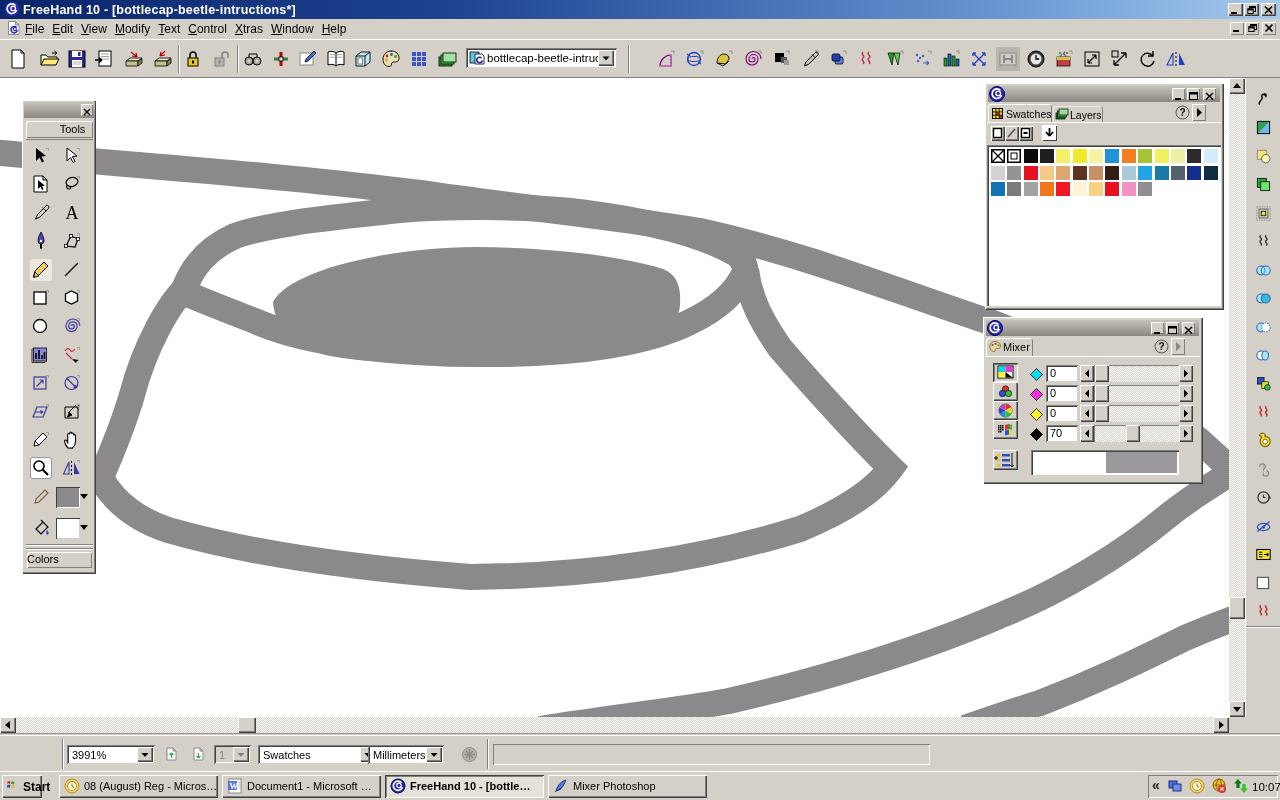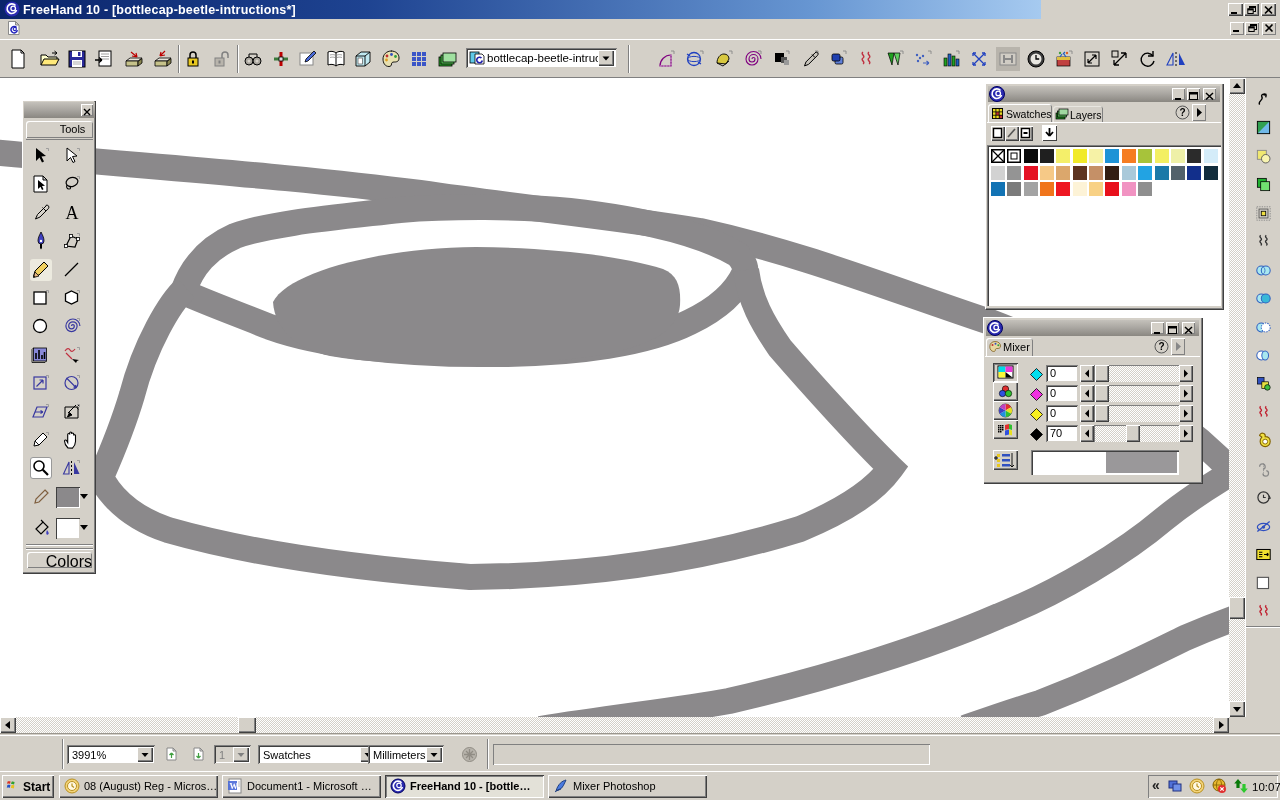--- a/index.html
+++ b/index.html
@@ -10,21 +10,21 @@
 .s2 { box-shadow: inset 1px 1px 0 #808080, inset -1px -1px 0 #ffffff; }
 .field { box-shadow: inset 1px 1px 0 #808080, inset -1px -1px 0 #d4d0c8, inset 2px 2px 0 #404040, inset -2px -2px 0 #fff; background:#fff; }
 .press { box-shadow: inset 1px 1px 0 #404040, inset -1px -1px 0 #ffffff, inset 2px 2px 0 #808080; }
 .btn { background:#d4d0c8; }
 .dither { background-image: repeating-conic-gradient(#ffffff 0% 25%, #d4d0c8 0% 50%); background-size:2px 2px; }
 .tt { font-size:11px; color:#000; }
 .ptitle { background:linear-gradient(180deg,#c4c1bb 0%,#a8a5a0 50%,#8a8781 100%); }
 </style></head>
 <body>
 
-<div class="abs" style="left:0;top:0;width:1041px;height:19px;background:linear-gradient(90deg,#0a246a 0%,#1e4391 35%,#6796d2 78%,#a6caf0 100%);">
+<div class="abs" style="left:0;top:0;width:1280px;height:19px;background:linear-gradient(90deg,#0a246a 0%,#1e4391 35%,#6796d2 78%,#a6caf0 100%);">
   <div class="abs" style="left:4px;top:1px;width:16px;height:16px;">
     <svg width="16" height="16" viewBox="0 0 16 16">
         <circle cx="8" cy="8" r="7.5" fill="#2a2ab0"></circle>
         <path d="M11.5 4.5 A4.8 4.8 0 1 0 12.5 9" fill="none" stroke="#fff" stroke-width="1.7"></path>
         <circle cx="9.2" cy="7.4" r="2.3" fill="none" stroke="#fff" stroke-width="1.3"></circle>
       </svg>
   </div>
   <div class="abs" style="left:23px;top:2.5px;font-size:12.5px;font-weight:bold;color:#fff;letter-spacing:0.2px;">FreeHand 10 - [bottlecap-beetle-intructions*]</div>
   <div class="abs btn r2" style="left:1228px;top:3px;width:15px;height:13px;"><svg width="15" height="13">
         <rect x="3" y="8" width="6" height="2" fill="#000"></rect>
@@ -41,20 +41,31 @@
 </div>
 
 <div class="abs tt" style="left:0;top:19px;width:1280px;height:19px;background:#d4d0c8;">
   <div class="abs" style="left:6px;top:1px;width:16px;height:16px;">
     <svg width="16" height="16" viewBox="0 0 16 16">
         <path d="M2.5 1.5 h7 l3.5 3.5 v9.5 h-10.5 z" fill="#fff" stroke="#808080" stroke-width="0.9"></path>
         <path d="M9.5 1.5 l3.5 3.5 h-3.5 z" fill="#d4d0c8" stroke="#808080" stroke-width="0.9"></path>
         <path d="M10.5 7.5 A3.2 3.2 0 1 0 11.3 10.2" fill="none" stroke="#2222bb" stroke-width="1.5"></path>
         <circle cx="8.8" cy="9" r="1.6" fill="none" stroke="#2222bb" stroke-width="1.1"></circle>
       </svg>
+  </div>
+  <div class="abs" style="left:21px;top:3px;font-size:12px;display:flex;">
+    <span style="padding:0 4px;"><u>F</u>ile</span>
+      <span style="padding:0 4px;"><u>E</u>dit</span>
+      <span style="padding:0 4px;"><u>V</u>iew</span>
+      <span style="padding:0 4px;"><u>M</u>odify</span>
+      <span style="padding:0 4px;"><u>T</u>ext</span>
+      <span style="padding:0 4px;"><u>C</u>ontrol</span>
+      <span style="padding:0 4px;"><u>X</u>tras</span>
+      <span style="padding:0 4px;"><u>W</u>indow</span>
+      <span style="padding:0 4px;"><u>H</u>elp</span>
   </div>
   <div class="abs btn rf" style="left:1230px;top:3px;width:14px;height:13px;"><svg width="14" height="13">
         <rect x="3" y="8" width="6" height="2" fill="#000"></rect>
       </svg></div>
   <div class="abs btn rf" style="left:1245px;top:3px;width:14px;height:13px;"><svg width="14" height="13">
         <rect x="5.5" y="2.5" width="6" height="5" fill="none" stroke="#000"></rect>
         <rect x="5.5" y="2.5" width="6" height="1.6" fill="#000"></rect>
         <rect x="3.8" y="4.8" width="5.4" height="4.7" fill="#d4d0c8" stroke="#000"></rect>
         <rect x="3.8" y="4.8" width="5.4" height="1.6" fill="#000"></rect>
       </svg></div>
@@ -443,21 +454,21 @@
   <div class="abs" style="left:461px;top:12px;width:17px;height:17px;"><svg width="17" height="17">
         <circle cx="8.5" cy="8.5" r="7" fill="#b8b4ac" stroke="#908c84"></circle>
         <path d="M5 5 l7 7 M12 5 l-7 7 M8.5 3 v11 M3 8.5 h11" stroke="#908c84" stroke-width="1.3"></path>
       </svg></div>
   <div class="abs" style="left:487px;top:5px;width:1px;height:30px;background:#808080;"></div>
   <div class="abs" style="left:488px;top:5px;width:1px;height:30px;background:#fff;"></div>
   <div class="abs s2" style="left:493px;top:10px;width:437px;height:21px;background:#d4d0c8;"></div>
 </div>
 
 <div class="abs" style="left:0;top:771px;width:1280px;height:29px;background:#d4d0c8;border-top:1px solid #fff;">
-  <div class="abs" style="left:2px;top:3px;width:52px;height:23px;background:#d4d0c8;box-shadow: inset 1px 1px 0 #fff, inset -1px -1px 0 #404040, inset -2px -2px 0 #808080;">
+  <div class="abs" style="left:2px;top:3px;width:40px;height:23px;background:#d4d0c8;box-shadow: inset 1px 1px 0 #fff, inset -1px -1px 0 #404040, inset -2px -2px 0 #808080;">
     <div class="abs" style="left:4px;top:4px;width:16px;height:16px;"><svg width="16" height="16" viewBox="0 0 16 16">
           <g>
             <path d="M1 5 C2 4.4 3 4.6 4 5 L4.6 2.5 C3.6 2.1 2.6 2 1.6 2.5 Z" fill="#d83020"></path>
             <path d="M5 5.1 C6 4.7 7 4.9 8 5.4 L8.6 3 C7.6 2.5 6.6 2.3 5.6 2.7 Z" fill="#30a030"></path>
             <path d="M0.8 9 C1.8 8.4 2.8 8.6 3.8 9 L4.4 6 C3.4 5.6 2.4 5.5 1.4 6 Z" fill="#2050c8"></path>
             <path d="M4.8 9.1 C5.8 8.7 6.8 8.9 7.8 9.4 L8.4 6.4 C7.4 6 6.4 5.8 5.4 6.2 Z" fill="#e8c020"></path>
           </g>
         </svg></div>
     <div class="abs" style="left:21px;top:5px;font-size:12px;font-weight:bold;">Start</div>
   </div>
@@ -646,21 +657,21 @@
         <path d="M12 5 l-2 -2" stroke="#000" stroke-width="1.1"></path>
         <path d="M16 13 c1.5 2 2.5 3.5 1 4.5 c-1.5 1 -2.5 -1 -1 -4.5 z" fill="#4040c0"></path>
       </svg></div>
     <div class="abs" style="left:34px;top:418px;width:24px;height:21px;background:#fff;box-shadow:inset 1px 1px 0 #404040, inset -1px -1px 0 #d4d0c8;"></div>
     <div class="abs" style="left:58px;top:425px;width:0;height:0;border-left:4px solid transparent;border-right:4px solid transparent;border-top:5px solid #000;"></div>
     <div class="abs" style="left:4px;top:444px;width:67px;height:1px;background:#808080;"></div>
     <div class="abs" style="left:4px;top:445px;width:67px;height:1px;background:#fff;"></div>
     <div class="abs" style="left:4px;top:448px;width:67px;height:1px;background:#808080;"></div>
     <div class="abs" style="left:4px;top:449px;width:67px;height:1px;background:#fff;"></div>
     <div class="abs" style="left:5px;top:452px;width:65px;height:16px;background:#d4d0c8;box-shadow:inset 1px 1px 0 #fff, inset -1px -1px 0 #808080;border-radius:3px 3px 0 0;">
-      <div style="text-align:right;font-size:16px;padding-top:1px;">Colors</div>
+      <div style="text-align:left;font-size:11px;padding-top:1px;">Colors</div>
     </div>
 </div>
 
 <div class="abs" style="left:985px;top:83px;width:238px;height:226px;background:#d4d0c8;box-shadow:1px 1px 0 #404040, inset 1px 1px 0 #fff, inset -1px -1px 0 #808080;">
 <div class="abs ptitle" style="left:3px;top:3px;width:232px;height:16px;"></div>
     <div class="abs" style="left:4px;top:3px;width:16px;height:16px;"><svg width="16" height="16">
         <circle cx="8" cy="8" r="7.5" fill="#2a2ab0" stroke="#000060"></circle>
         <path d="M11.5 4.5 A4.8 4.8 0 1 0 12.5 9" fill="none" stroke="#fff" stroke-width="1.7"></path>
         <circle cx="9.2" cy="7.4" r="2.3" fill="none" stroke="#fff" stroke-width="1.3"></circle>
       </svg></div>

